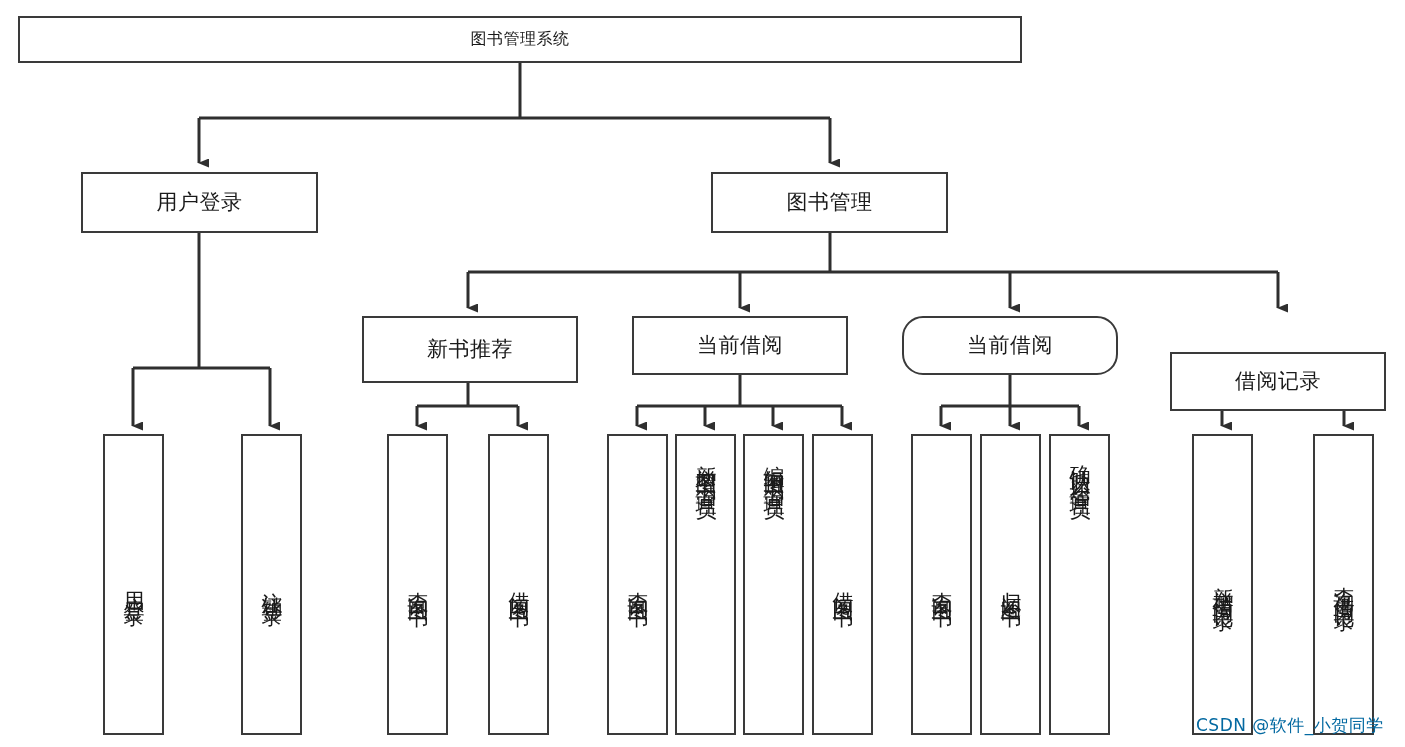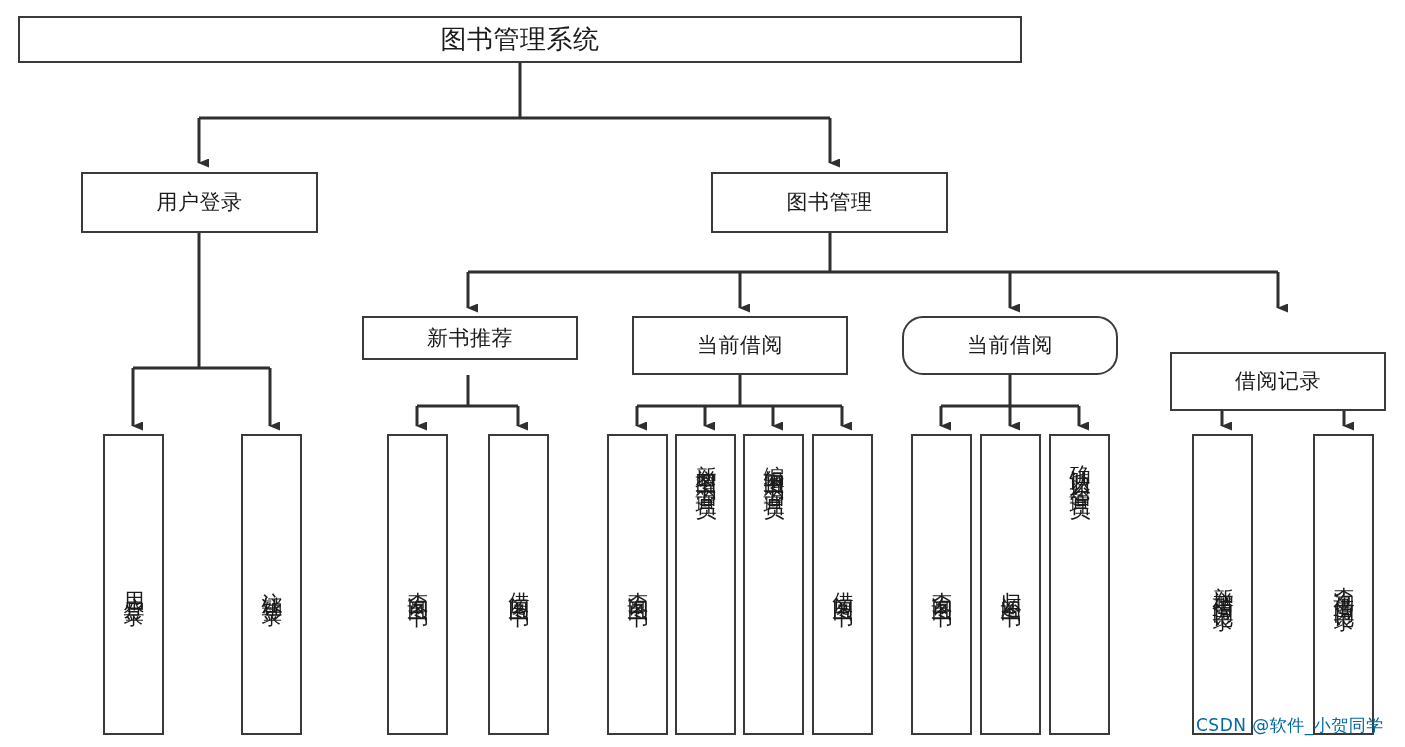--- a/index.html
+++ b/index.html
@@ -43,21 +43,21 @@
     line-height: 1.18;
     text-align: center;
     white-space: pre-line;
   }
   
   .node.horiz .node-label {
     font-size: 21px;
     letter-spacing: 0.5px;
   }
   .node.root .node-label {
-    font-size: 26px;
+    font-size: 16px;
   }
   
   .node.vert {
     align-items: flex-start;
     justify-content: center;
     padding-top: 12px;
   }
   .node.vert .node-label {
     writing-mode: vertical-rl;
     text-orientation: upright;
@@ -141,21 +141,21 @@
   </div>
 
   <div class="node horiz" style="left:81px; top:172px; width:237px; height:61px;">
     <span class="node-label">用户登录</span>
   </div>
 
   <div class="node horiz" style="left:711px; top:172px; width:237px; height:61px;">
     <span class="node-label">图书管理</span>
   </div>
 
-  <div class="node horiz" style="left:362px; top:316px; width:216px; height:44px;">
+  <div class="node horiz" style="left:362px; top:316px; width:216px; height:67px;">
     <span class="node-label">新书推荐</span>
   </div>
 
   <div class="node horiz" style="left:632px; top:316px; width:216px; height:59px;">
     <span class="node-label">当前借阅</span>
   </div>
 
   <div class="node horiz" style="left:902px; top:316px; width:216px; height:59px;border-radius:21px;">
     <span class="node-label">当前借阅</span>
   </div>

